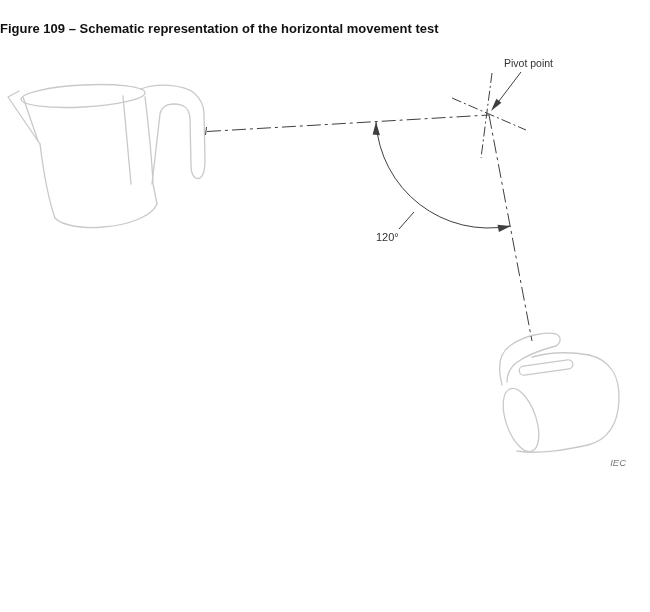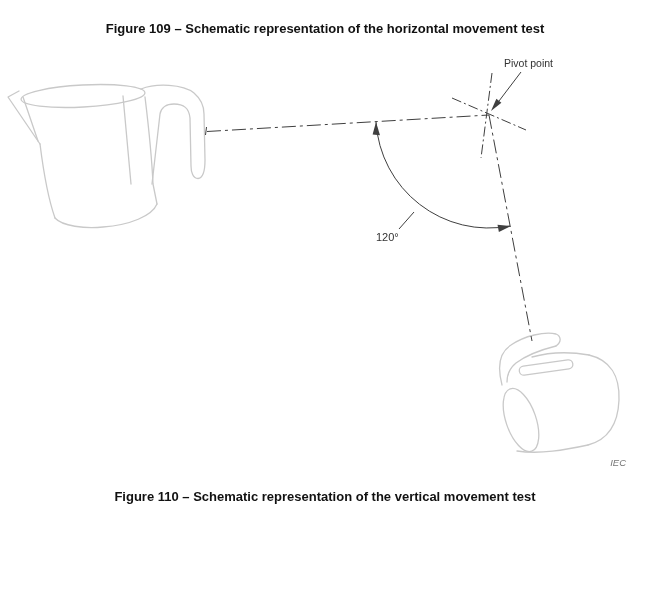--- a/index.html
+++ b/index.html
@@ -5,21 +5,21 @@
   html, body { margin: 0; padding: 0; }
   body {
     width: 650px; height: 612px;
     background: #ffffff;
     font-family: "Liberation Sans", sans-serif;
     overflow: hidden;
   }
   .page { position: relative; width: 650px; height: 612px; background: #fff; }
   .caption {
     position: absolute; left: 0; width: 650px;
-    text-align: center;
+    text-align: left;
     font-weight: bold;
     font-size: 13px;
     color: #111111;
   }
   .caption-top { top: 21px; }
   .caption-bottom { top: 489px; }
   .diagram-svg { position: absolute; top: 0; left: 0; }
   text { font-family: "Liberation Sans", sans-serif; }
 </style>
 </head>
@@ -70,15 +70,14 @@
     <g>
       <path d="M 521,72 L 499,101" stroke="#3f3f3f" stroke-width="1" fill="none"></path>
       <path d="M 491,111 L 496.4,98.7 L 501.4,102.7 Z" fill="#3f3f3f"></path>
     </g>
 
     <text x="504" y="67" font-size="10.5" fill="#333333">Pivot point</text>
     <text x="376" y="241" font-size="11" fill="#333333">120°</text>
     <text x="626" y="466" font-size="9.5" font-style="italic" text-anchor="end" fill="#757575">IEC</text>
   </svg>
 
-  <div class="caption caption-bottom">Figure 110 – Schematic representation of the vertical movement test</div>
 
 </div>
 
 </body></html>

